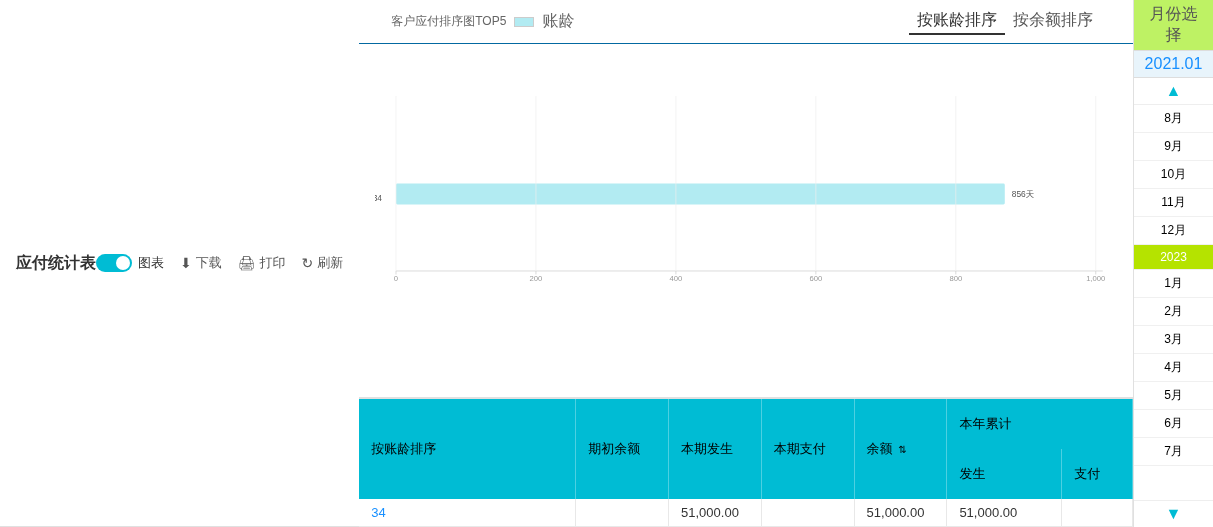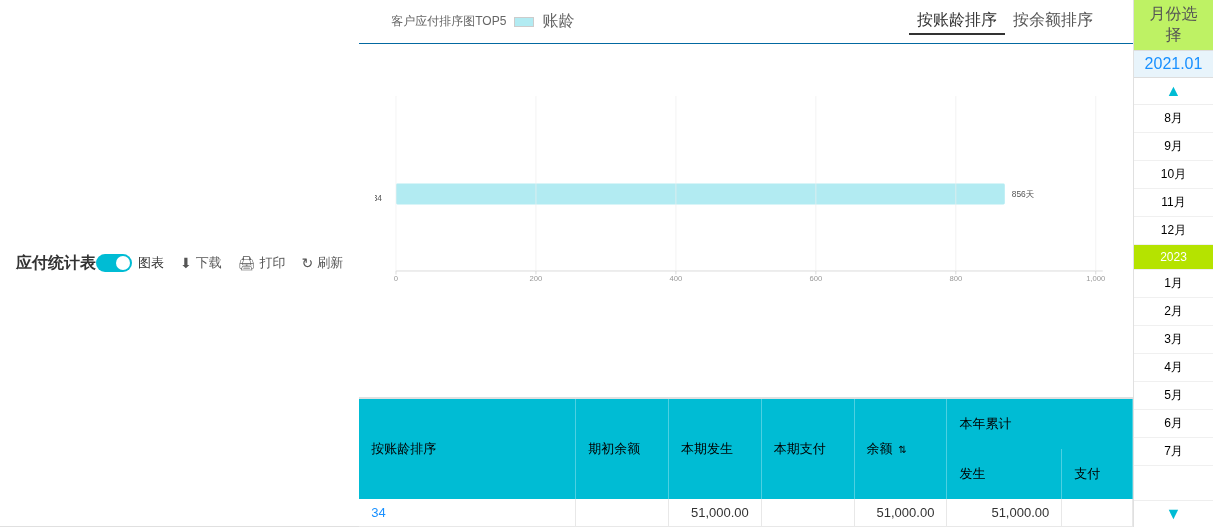--- a/index.html
+++ b/index.html
@@ -35,21 +35,21 @@
 
     
     .chart-body { flex: 1; position: relative; padding: 10px 16px; background: #fff; }
     .chart-svg-area { width: 100%; height: 280px; }
 
     
     .table-section { background: #fff; border-top: 2px solid #e0e0e0; }
     .data-table { width: 100%; border-collapse: collapse; }
     .data-table th { background: #00bcd4; color: #000000; font-size: 13px; font-weight: normal; padding: 16px 12px; text-align: left; border-right: 1px solid rgba(255,255,255,0.3); }
     .data-table th.sub { background: #00bcd4; }
-    .data-table td { padding: 6px 12px; text-align: right; border-bottom: 1px solid #e8e8e8; border-right: 1px solid #e8e8e8; font-size: 13px; }
+    .data-table td { padding: 6px 12px; text-align: left; border-bottom: 1px solid #e8e8e8; border-right: 1px solid #e8e8e8; font-size: 13px; }
     .data-table td.left { text-align: left; }
     .data-table td a { color: #1890ff; text-decoration: none; }
     .th-group { background: #00bcd4; }
 
     
     .sidebar { width: 80px; border-left: 1px solid #e0e0e0; display: flex; flex-direction: column; background: #fff; font-size: 12px; }
     .sidebar-header { background: #bef264; padding: 4px 8px; font-size: 16px; color: #555; text-align: center; border-bottom: 1px solid #ddd; }
     .sidebar-date-input { background: #e8f4fb; padding: 4px 6px; font-size: 16px; color: #1890ff; text-align: center; border-bottom: 1px solid #ddd; cursor: pointer; }
     .sidebar-nav-btn { text-align: center; padding: 4px; color: #00bcd4; cursor: pointer; font-size: 16px; background: #fff; border-bottom: 1px solid #eee; }
     .sidebar-months { flex: 1; overflow-y: auto; }

